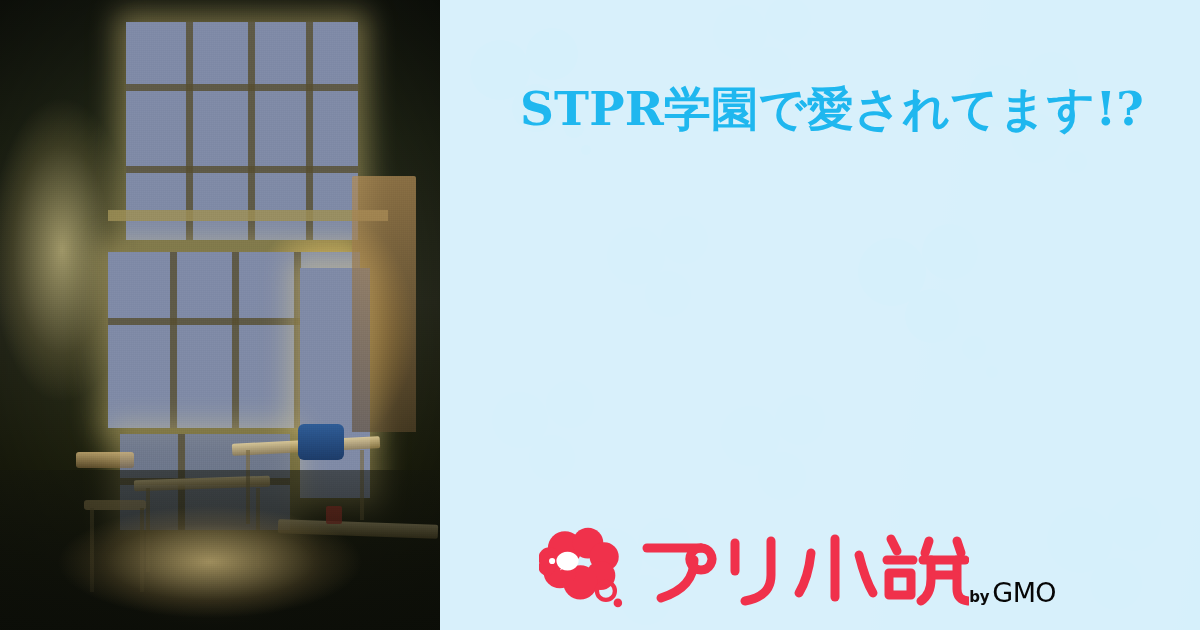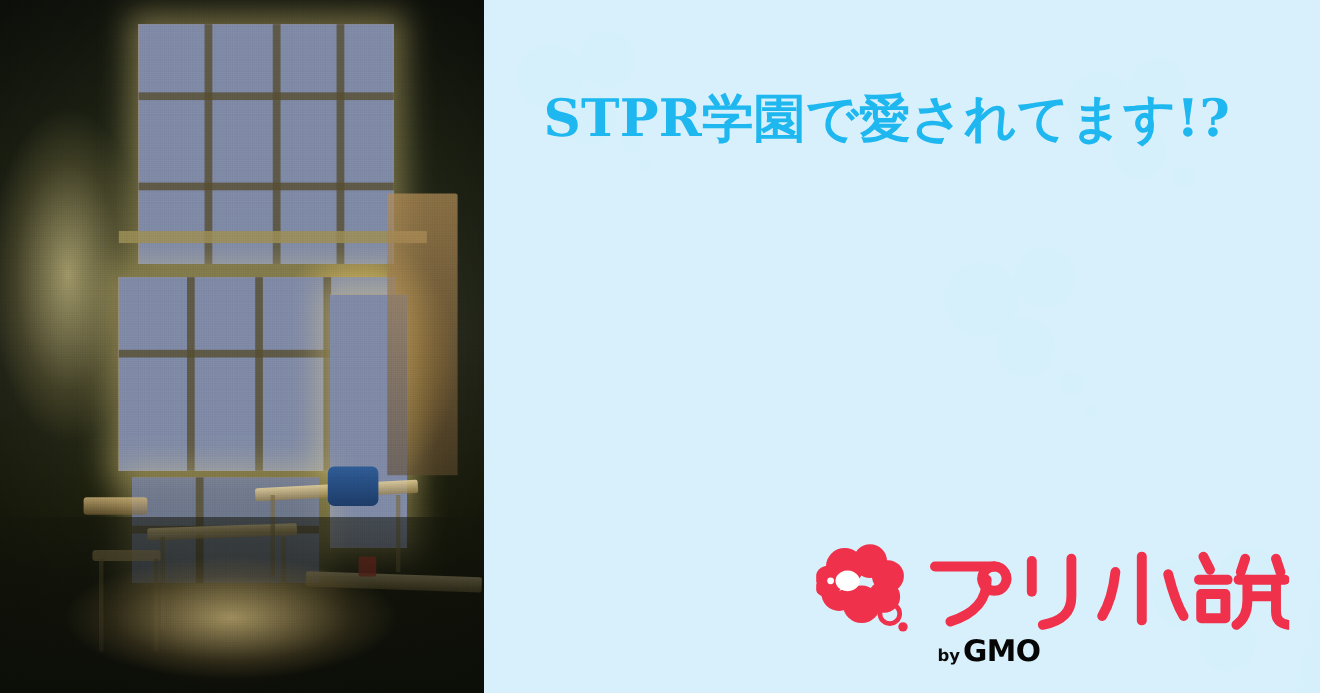--- a/index.html
+++ b/index.html
@@ -166,20 +166,21 @@
 
       radial-gradient(circle 28px at 704px 392px, transparent 0 89%, #d9f1fb 90% 100%),
       radial-gradient(circle 24px at 750px 378px, transparent 0 88%, #d9f1fb 89% 100%);
     opacity:.95;
   }
 
   
   .content{
     position:relative; z-index:3;
     padding:78px 46px 0 54px;
+    text-align:right;
   }
   .novel-title{
     font-family:"DejaVu Serif","Liberation Serif",serif;
     font-weight:700;
     font-size:47px;
     line-height:1.30;
     letter-spacing:.2px;
     color:#1fb7ef;
     max-width:650px;
     word-break:break-all;
@@ -193,37 +194,37 @@
     max-width:640px;
     word-break:break-all;
   }
 
   
   .brand{
     position:absolute;
     right:28px; bottom:22px;
     z-index:4;
     display:flex;
-    flex-direction:column;
-    align-items:center;
+    flex-direction:row;
+    align-items:flex-end;
   }
   .brand-row{ display:flex; align-items:center; gap:14px; }
   .brand-mark{ width:86px; height:82px; display:block; flex:0 0 auto; }
   .brand-wordmark{ height:80px; display:block; }
   .brand-by{
     display:flex; align-items:baseline; gap:3px;
     margin-top:2px; margin-right:116px;
   }
   .brand-by-small{
     font-family:"DejaVu Sans","Liberation Sans",sans-serif;
     font-weight:700; font-size:15px; color:#0b0b0b; letter-spacing:-.2px;
   }
   .brand-by-gmo{
     font-family:"DejaVu Sans","Liberation Sans",sans-serif;
-    font-weight:700; font-size:27px; color:#060606; letter-spacing:-.6px;
+    font-weight:400; font-size:27px; color:#060606; letter-spacing:-.6px;
   }
 </style>
 </head>
 <body>
 
 <div class="ogp-card">
 
   <div class="cover" title="薄暗い教室の大きな窓から差し込む金色の光、机と椅子">
     <div class="cover-art">
 

